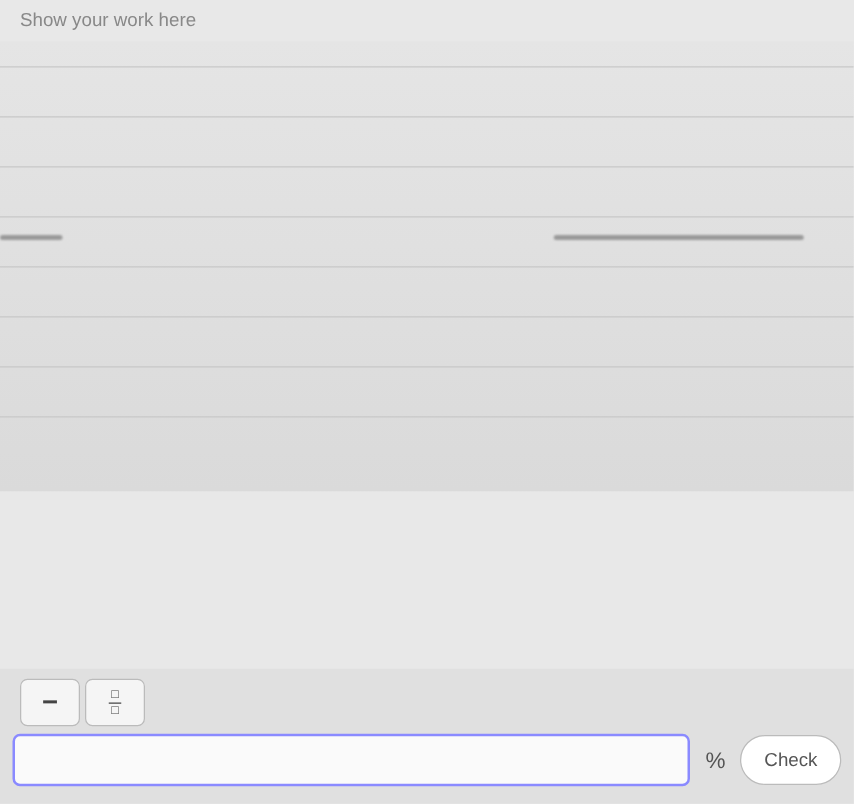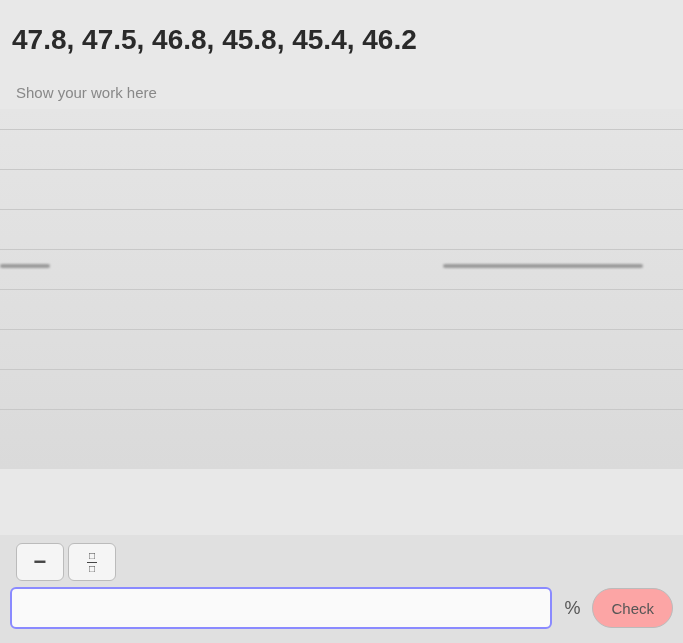--- a/index.html
+++ b/index.html
@@ -113,39 +113,38 @@
     .percent-sign {
       color: #555;
       font-size: 18px;
       padding: 0 4px;
     }
     .check-btn {
       height: 40px;
       padding: 0 18px;
       border: 1px solid #bbb;
       border-radius: 20px;
-      background: #fca5a5;
+      background: #ffffff;
       color: #555;
       font-size: 15px;
       cursor: pointer;
     }
     .shadow-mark {
       position: absolute;
       background: #555;
       height: 4px;
       border-radius: 2px;
       filter: blur(1px);
       opacity: 0.5;
     }
   </style>
 </head>
 <body>
 
 <div class="question-area">
-  <div class="data-values">47.8, 47.5, 46.8, 45.8, 45.4, 46.2</div>
   <div class="work-label">Show your work here</div>
 </div>
 
 <div class="work-area">
   <div class="ruled-line" style="top: 20px;"></div>
   <div class="ruled-line" style="top: 60px;"></div>
   <div class="ruled-line" style="top: 100px;"></div>
   <div class="ruled-line" style="top: 140px;"></div>
   <div class="ruled-line" style="top: 180px;"></div>
   <div class="ruled-line" style="top: 220px;"></div>

